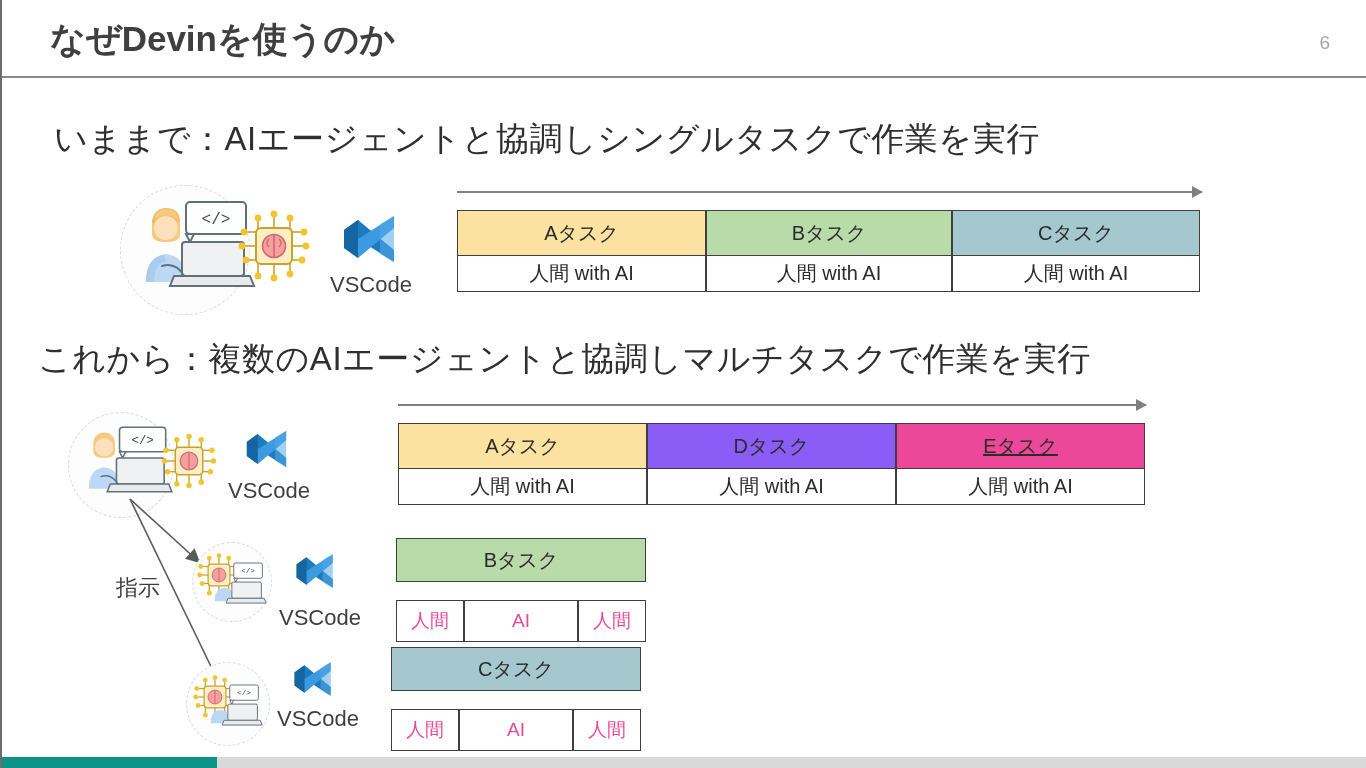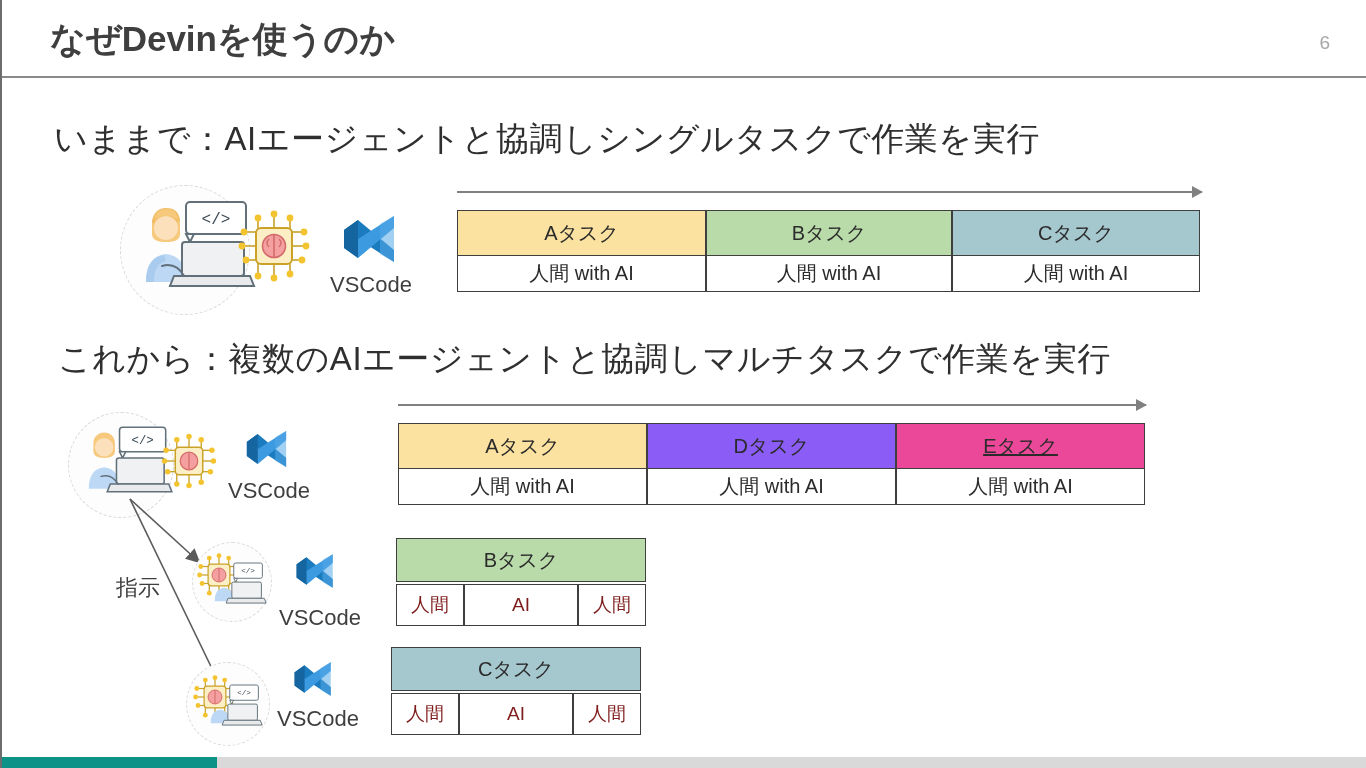--- a/index.html
+++ b/index.html
@@ -51,21 +51,21 @@
   
   .section-heading {
     position: absolute;
     font-size: 33px;
     color: #2f2f2f;
     white-space: nowrap;
     letter-spacing: 0.5px;
     text-align: center;
   }
   #heading-1 { left: 52px; top: 117px; }
-  #heading-2 { left: 56px; top: 337px; }
+  #heading-2 { left: 36px; top: 337px; }
 
   
   .timeline-arrow {
     position: absolute;
     height: 12px;
   }
   .timeline-arrow .line {
     position: absolute;
     left: 0;
     top: 5px;
@@ -148,21 +148,22 @@
   }
   .subtask-cell {
     box-sizing: border-box;
     border: 1px solid #3f3f3f;
     height: 42px;
     background: #ffffff;
     display: flex;
     align-items: center;
     justify-content: center;
     font-size: 19px;
-    color: #7f1d1d;
+    color: #ec4899;
+    margin-top: 16px;
   }
   .subtask-cell.c-small { width: 68px; }
   .subtask-cell.c-wide { width: 114px; }
   #subtask-b { left: 394px; top: 538px; }
   #subtask-c { left: 389px; top: 647px; }
 
   
   .emphasis {
     position: absolute;
     left: 774px;

